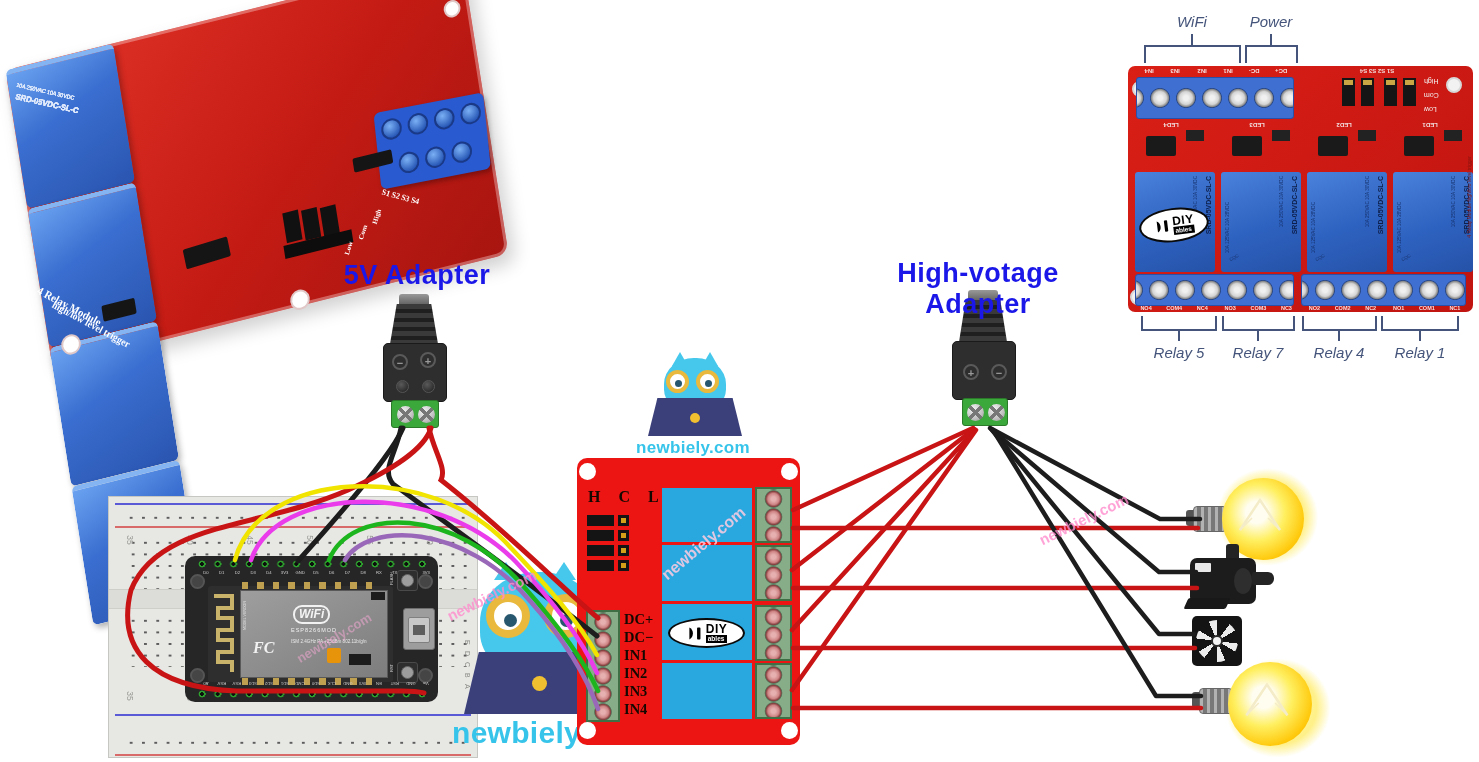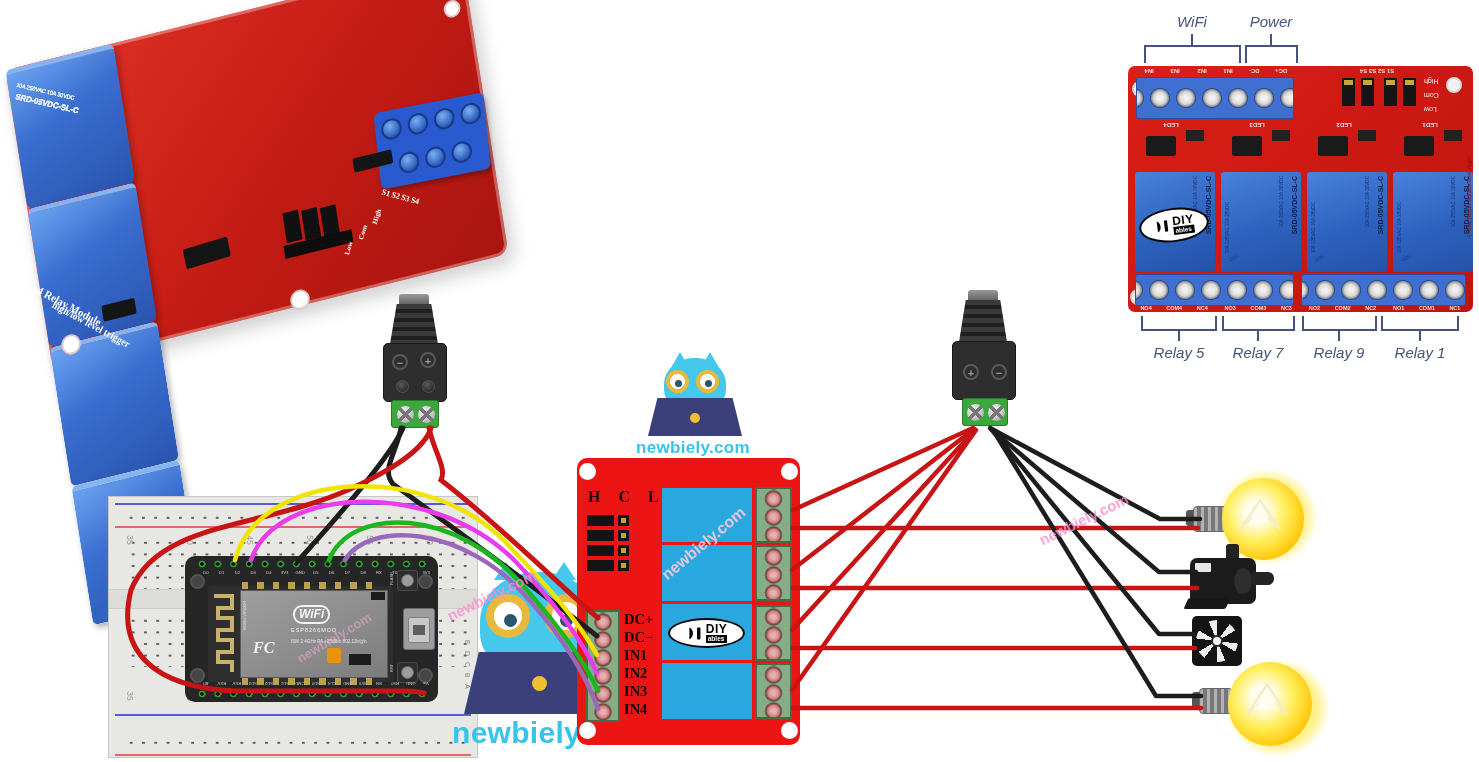--- a/index.html
+++ b/index.html
@@ -272,21 +272,21 @@
         <span>NC2</span>
         <span>NO1</span>
         <span>COM1</span>
         <span>NC1</span>
       </div>
     <span class="vtext" style="right:1px;top:90px;font-size:5px;color:#8a1510;">4 Relay Module high/low level trigger</span>
   </div>
 
   <span class="slate" style="left:1139px;top:344px;width:80px;">Relay 5</span>
   <span class="slate" style="left:1218px;top:344px;width:80px;">Relay 7</span>
-  <span class="slate" style="left:1299px;top:344px;width:80px;">Relay 9</span>
+  <span class="slate" style="left:1299px;top:344px;width:80px;">Relay 4</span>
   <span class="slate" style="left:1380px;top:344px;width:80px;">Relay 1</span>
 
   <div class="abs bb">
     <i class="bb-line-blue" style="top:6px;"></i>
     <div class="abs bb-dots" style="left:12px;top:11px;width:346px;height:17px;"></div>
     <i class="bb-line-red" style="top:29px;"></i>
     <div class="abs bb-dots" style="left:14px;top:36px;width:346px;height:56px;"></div>
     <i class="bb-chan" style="top:92px;"></i>
     <div class="abs bb-dots" style="left:14px;top:114px;width:346px;height:56px;"></div>
     <div class="abs bb-row" style="left:16px;top:38px;width:310px;">
@@ -496,35 +496,37 @@
         <s class="ctermlbl" style="text-decoration:none;display:block;">IN3</s>
         <s class="ctermlbl" style="text-decoration:none;display:block;">IN4</s>
       </div>
 
     <div class="abs greenterm-v" style="left:178px;top:29px;width:37px;height:56px;"></div>
     <div class="abs greenterm-v" style="left:178px;top:87px;width:37px;height:56px;"></div>
     <div class="abs greenterm-v" style="left:178px;top:147px;width:37px;height:56px;"></div>
     <div class="abs greenterm-v" style="left:178px;top:205px;width:37px;height:56px;"></div>
   </div>
 
+  <span class="adapter-label" style="left:317px;top:260px;width:200px;">5V Adapter</span>
   <div class="abs" style="left:380px;top:292px;width:70px;height:142px;z-index:5;">
     <i class="ad-tip" style="left:19px;top:2px;width:30px;height:10px;"></i>
     <div class="abs ad-cone" style="left:10px;top:12px;width:48px;height:40px;"></div>
     <div class="abs ad-body" style="left:3px;top:51px;width:64px;height:59px;">
       <span class="ad-circ" style="left:8px;top:10px;width:16px;height:16px;line-height:14px;">−</span>
       <span class="ad-circ" style="left:36px;top:8px;width:16px;height:16px;line-height:14px;">+</span>
       <i class="ad-screwsm" style="left:12px;top:36px;"></i>
       <i class="ad-screwsm" style="left:38px;top:36px;"></i>
     </div>
     <div class="abs ad-green" style="left:11px;top:108px;width:48px;height:28px;">
       <i class="screw" style="left:5px;top:5px;width:17px;height:17px;"></i>
       <i class="screw" style="left:26px;top:5px;width:17px;height:17px;"></i>
     </div>
   </div>
 
+  <span class="adapter-label" style="left:842px;top:258px;width:272px;">High-votage Adapter</span>
   <div class="abs" style="left:948px;top:288px;width:70px;height:144px;z-index:5;">
     <i class="ad-tip" style="left:20px;top:2px;width:30px;height:10px;"></i>
     <div class="abs ad-cone" style="left:11px;top:12px;width:48px;height:42px;"></div>
     <div class="abs ad-body" style="left:4px;top:53px;width:64px;height:59px;">
       <span class="ad-circ" style="left:10px;top:22px;width:16px;height:16px;line-height:14px;">+</span>
       <span class="ad-circ" style="left:38px;top:22px;width:16px;height:16px;line-height:14px;">−</span>
     </div>
     <div class="abs ad-green" style="left:14px;top:110px;width:46px;height:28px;">
       <i class="screw" style="left:4px;top:5px;width:17px;height:17px;"></i>
       <i class="screw" style="left:25px;top:5px;width:17px;height:17px;"></i>

